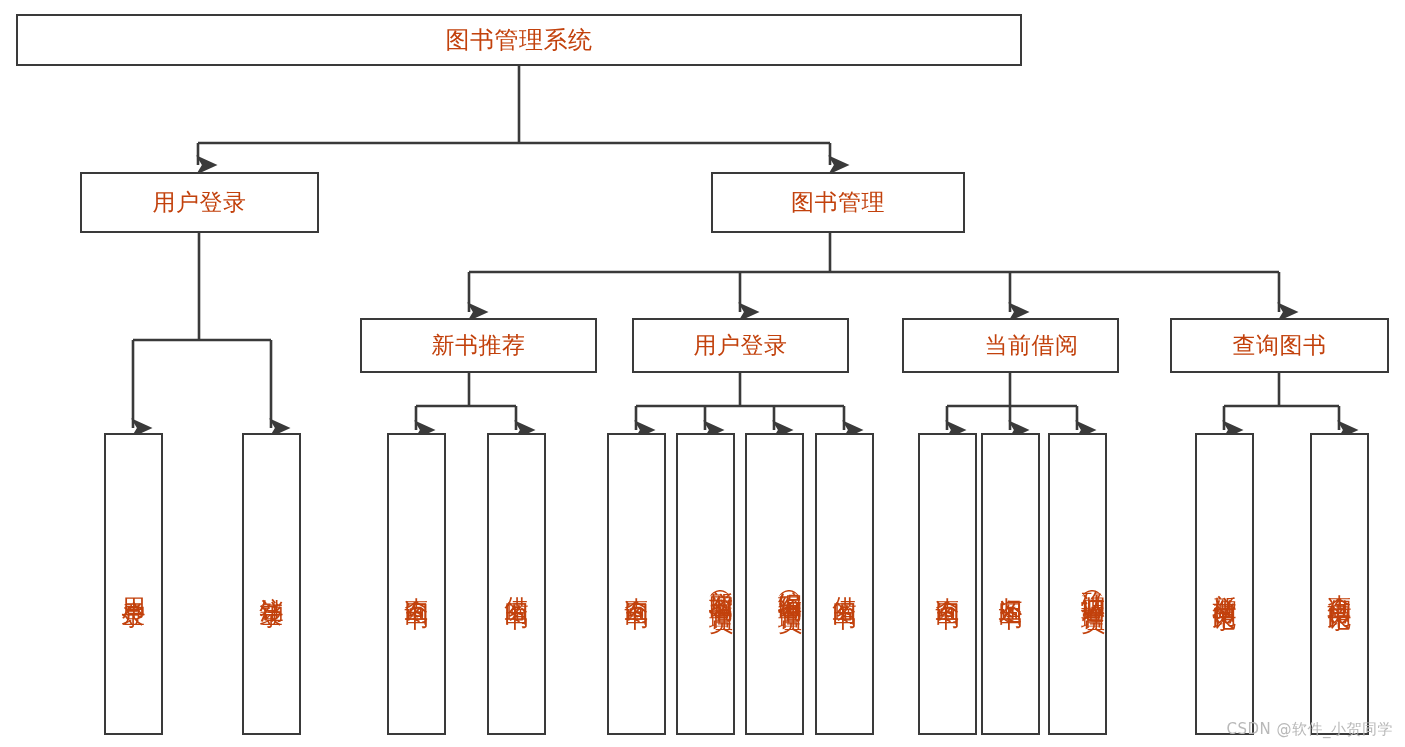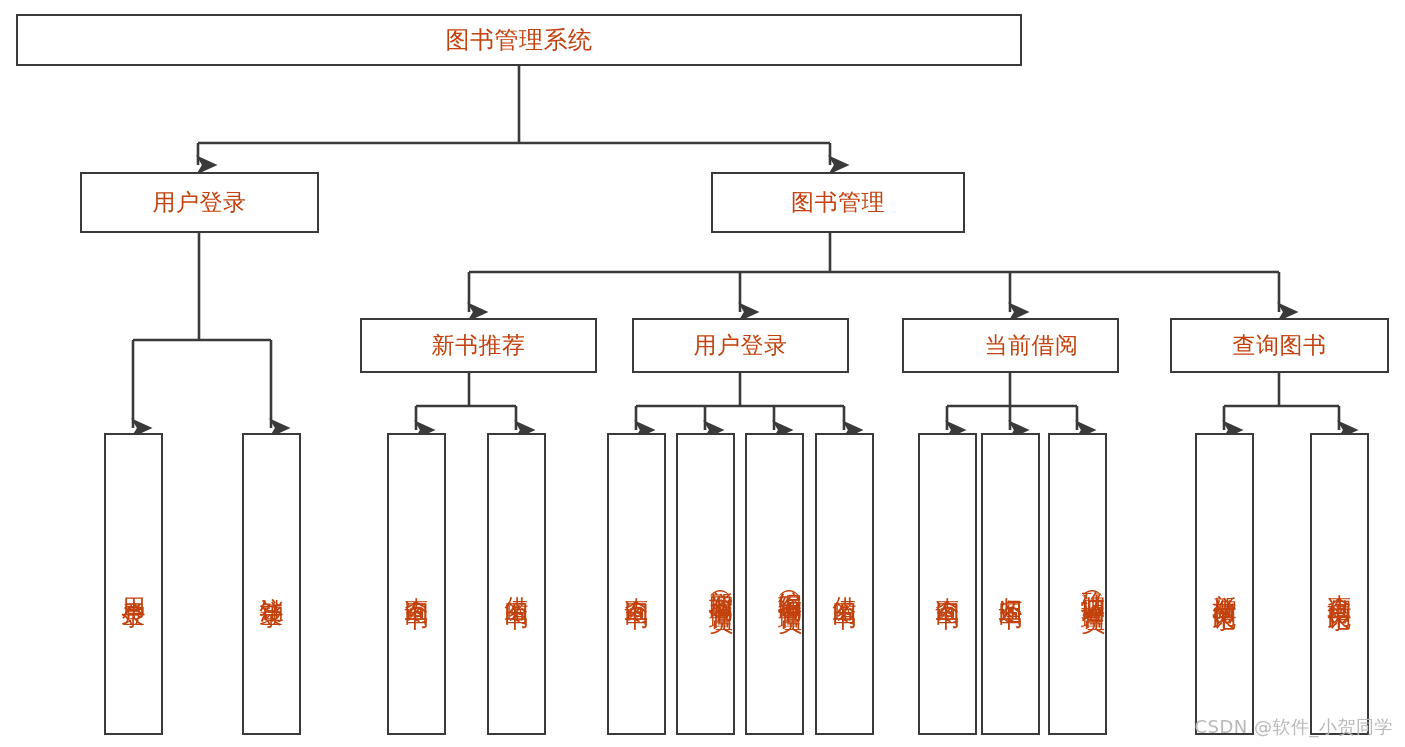--- a/index.html
+++ b/index.html
@@ -54,21 +54,21 @@
     align-items:flex-start;
     justify-content:center;
   }
   .node.v.center{
     align-items:center;
   }
   .watermark{
     position:absolute;
     right:12px;
     bottom:8px;
-    font-size:18px;
+    font-size:15px;
     color:#b9b9b9;
     z-index:5;
     white-space:nowrap;
     letter-spacing:0.5px;
   }
 </style>
 </head>
 <body>
 
 <div id="diagram">

